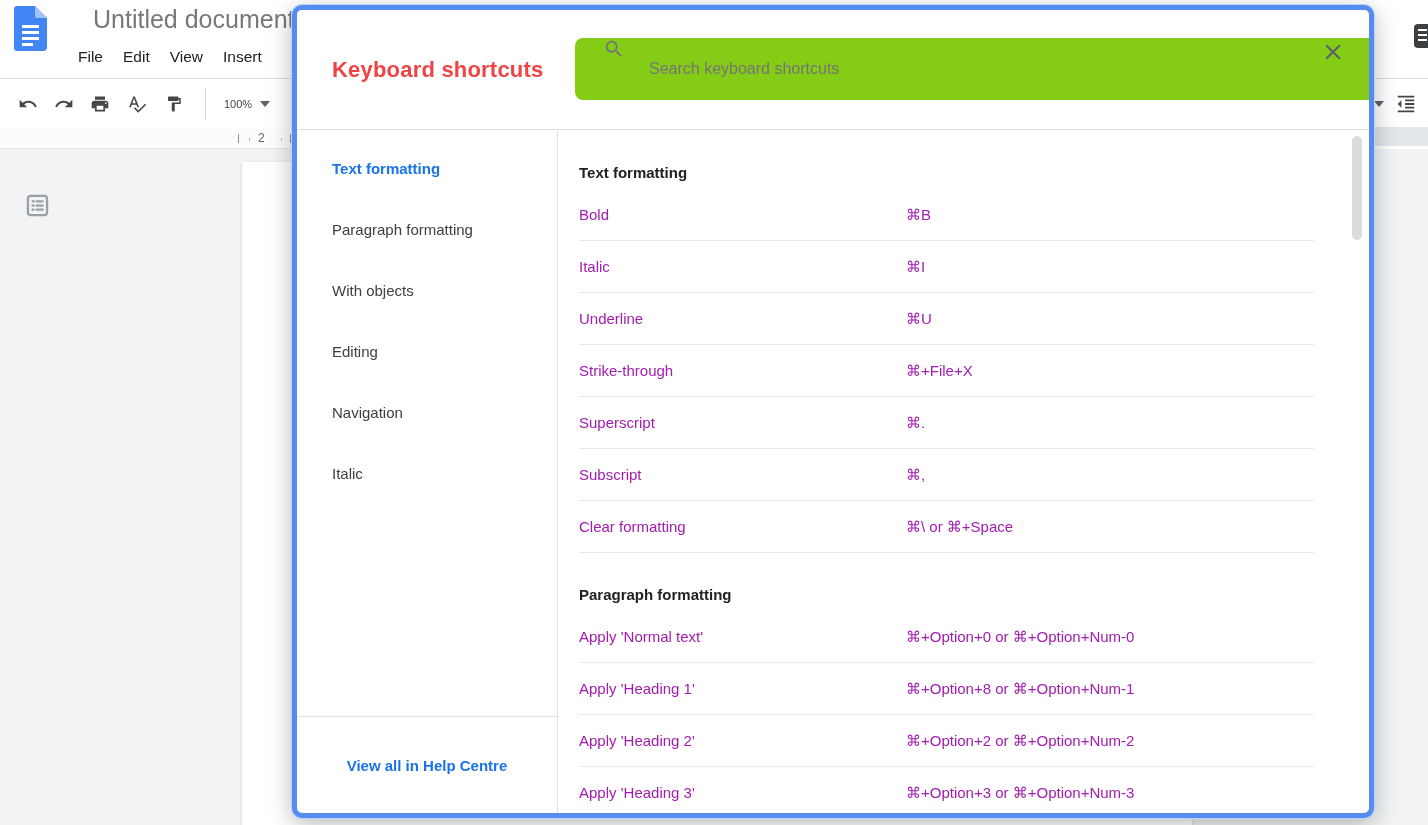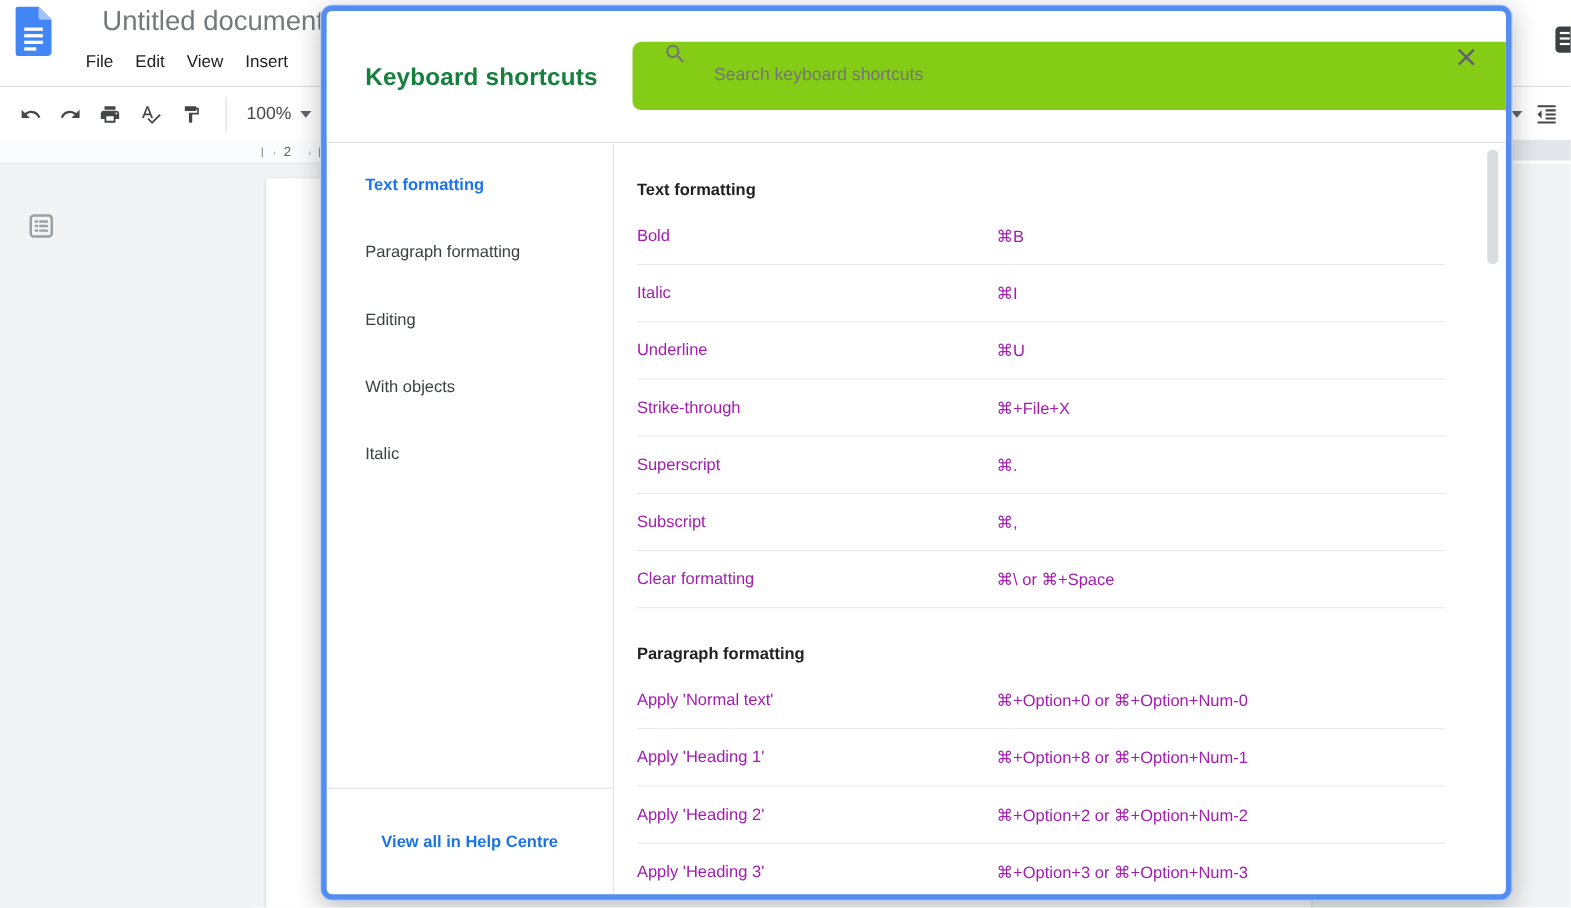--- a/index.html
+++ b/index.html
@@ -20,21 +20,21 @@
                  background:#3c4043; border-radius:4px 0 0 4px; padding:5px 0 0 4px; }
   .corner-icon .bar { display:block; width:9px; height:2px; background:#fff; margin-bottom:3px; }
 
   .toolbar { position:absolute; left:0; top:80px; width:1428px; height:48px; background:#fff; z-index:1; }
   .tb-btn { position:absolute; width:32px; height:32px; top:8px; display:flex;
             align-items:center; justify-content:center; border-radius:4px; cursor:pointer; }
   .tb-btn svg { fill:#444746; }
   .tb-sep { position:absolute; left:205px; top:8px; width:1px; height:32px; background:#dadce0; }
   .zoom-ctl { position:absolute; left:216px; top:8px; height:32px; display:flex; align-items:center;
               gap:8px; padding:0 8px; cursor:pointer; }
-  .zoom-ctl .zoom-text { font-size:16px; color:#444746; }
+  .zoom-ctl .zoom-text { font-size:11px; color:#444746; }
   .caret { width:0; height:0; border-left:5px solid transparent; border-right:5px solid transparent;
            border-top:6px solid #5f6368; }
 
   .ruler-left { position:absolute; left:0; top:128px; width:292px; height:21px;
                 background:#fbfcfe; border-bottom:1px solid #e3e5e8; z-index:1; }
   .tick-tall { position:absolute; top:6px; width:1px; height:9px; background:#8a9096; }
   .tick-short { position:absolute; top:10px; width:1px; height:3px; background:#b8bcc0; }
   .ruler-num { position:absolute; left:258px; top:3px; font-size:12px; color:#5f6368; }
   .ruler-right { position:absolute; left:1374px; top:127px; width:54px; height:19px; background:#e3e6ea; z-index:1; }
 
@@ -45,21 +45,21 @@
                  display:flex; align-items:center; justify-content:center; cursor:pointer; }
 
   
   .dialog { position:absolute; left:292px; top:5px; width:1082px; height:813px;
             background:#fff; border:5px solid #548cf0; border-radius:10px;
             box-shadow:0 0 0 1px #bcd2f8, 0 6px 24px rgba(0,0,0,.28);
             overflow:hidden; z-index:5; }
   .dlg-header { position:absolute; left:0; top:0; right:0; height:120px;
                 border-bottom:1px solid #e0e0e0; background:#fff; }
   .dlg-title { position:absolute; left:35px; top:0; height:120px; display:flex; align-items:center;
-               font-size:22px; font-weight:bold; color:#15803d; letter-spacing:.2px; }
+               font-size:22px; font-weight:bold; color:#ef4444; letter-spacing:.2px; }
   .searchbox { position:absolute; left:278px; top:28px; width:874px; height:62px;
                background:#84cc16; border-radius:8px; display:flex; align-items:flex-start; padding:0 16px; }
   .searchbox svg { fill:#757575; margin:0 24px 0 12px; flex:none; }
   .search-input { flex:1; height:100%; border:none; background:transparent; outline:none;
                   font-size:16px; color:#202124; font-family:"Liberation Sans",sans-serif; }
   .search-input::placeholder { color:#757575; opacity:1; }
   .close-btn { position:absolute; left:1016px; top:22px; width:40px; height:40px;
                display:flex; align-items:center; justify-content:center; border-radius:50%; cursor:pointer; }
   .close-btn svg { fill:#5f6368; }
 
@@ -195,24 +195,25 @@
   </div>
 
   <div class="dlg-body">
     <div class="dlg-sidebar">
       <div class="sb-list">
 
           <div class="sb-item" data-state="active">Text formatting</div>
 
           <div class="sb-item" data-state="">Paragraph formatting</div>
 
+          <div class="sb-item" data-state="">With objects</div>
+
           <div class="sb-item" data-state="">Editing</div>
 
-          <div class="sb-item" data-state="">With objects</div>
-
+          <div class="sb-item" data-state="">Navigation</div>
 
           <div class="sb-item" data-state="">Italic</div>
 
         </div>
       <div class="sb-footer">
         <a class="sb-footer-link">View all in Help Centre</a>
       </div>
     </div>
 
     <div class="dlg-content">

